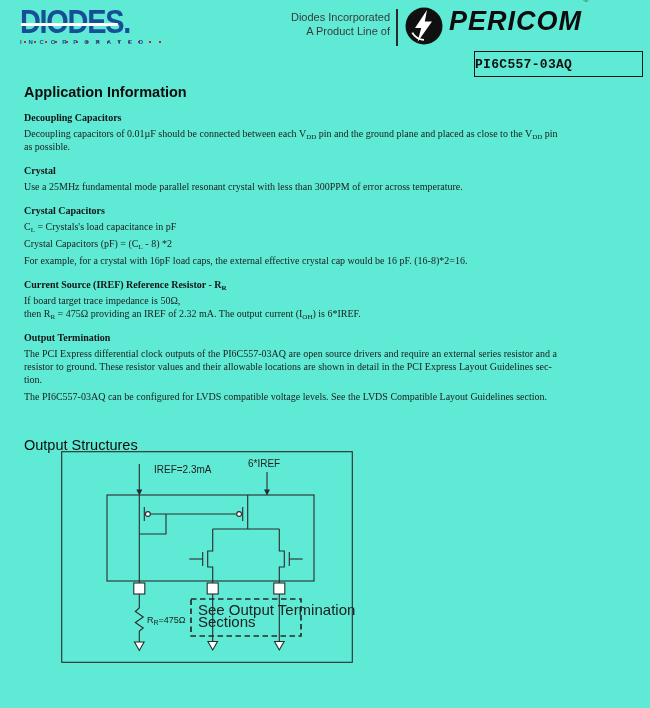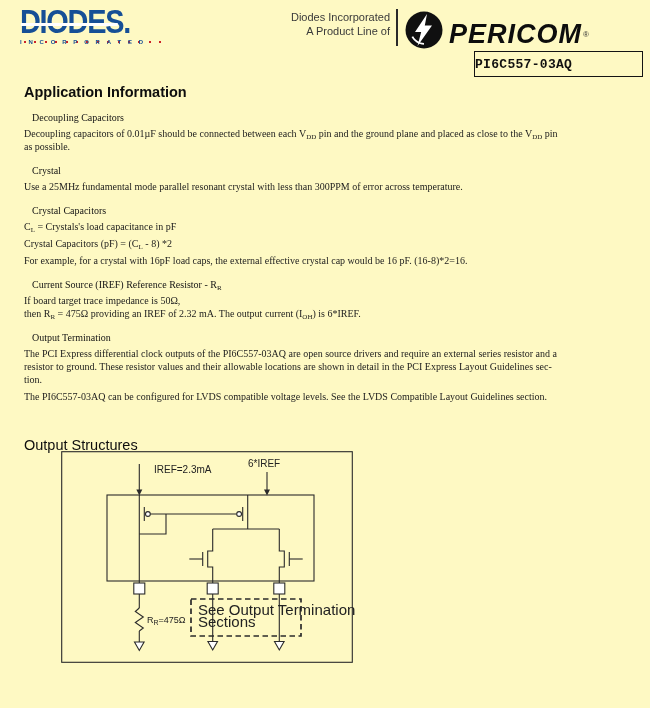--- a/index.html
+++ b/index.html
@@ -1,49 +1,49 @@
 <!DOCTYPE html>
 <html><head>
 <meta charset="utf-8">
 <style>
   html,body{margin:0;padding:0;background:#ffffff;}
-  #page{position:relative;width:650px;height:708px;background:#fef9c3;overflow:hidden;
+  #page{position:relative;width:650px;height:708px;background:#5eead4;overflow:hidden;
         font-family:"Liberation Serif",serif;color:#1c1c1c;}
 
   
   .diodes-logo{position:absolute;left:20px;top:4px;width:150px;}
   .diodes-word{position:relative;display:inline-block;font-family:"Liberation Sans",sans-serif;
                font-weight:bold;font-size:34px;line-height:34px;letter-spacing:-1.5px;
                color:#164f96;transform:scaleX(.85);transform-origin:left top;}
   .diodes-stripe{position:absolute;left:1px;right:14px;top:19px;height:3px;background:#ffffff;}
   .diodes-inc{margin-top:1px;font-family:"Liberation Sans",sans-serif;font-weight:bold;
               font-size:6px;letter-spacing:6.8px;color:#164f96;white-space:nowrap;
               background:repeating-linear-gradient(90deg,#cc2229 0 2px,transparent 2px 10.4px);
               background-size:100% 2.2px;background-repeat:no-repeat;background-position:4px 62%;}
   .product-line{position:absolute;left:240px;top:11px;width:150px;text-align:right;
                 font-family:"Liberation Sans",sans-serif;font-size:11px;line-height:13.5px;color:#3a3a3a;}
   .header-divider{position:absolute;left:396px;top:9px;width:2px;height:37px;background:#2a2a2a;}
-  .pericom{position:absolute;left:404px;top:6px;display:flex;align-items:flex-end;height:44px;}
+  .pericom{position:absolute;left:404px;top:6px;display:flex;align-items:flex-start;height:44px;}
   .pericom-icon{width:40px;height:40px;margin-right:5px;}
   .pericom-text{font-family:"Liberation Sans",sans-serif;font-weight:bold;font-style:italic;
                 font-size:27px;letter-spacing:1px;color:#0d0d0d;}
   .pericom-reg{font-family:"Liberation Sans",sans-serif;font-size:8px;color:#333;
                position:relative;top:-11px;left:1px;}
   .part-box{position:absolute;left:474px;top:51px;width:167px;height:24px;
             border:1.8px solid #141414;display:flex;align-items:center;justify-content:flex-start;
             font-family:Liberation Mono, monospace;font-weight:bold;font-size:13px;
             letter-spacing:.3px;color:#111;}
 
   
   .content{position:absolute;left:24px;top:84px;width:610px;}
   h1.doc{margin:0 0 7px 0;font-family:"Liberation Sans",sans-serif;font-weight:bold;
          font-size:14.5px;line-height:16px;color:#0e0e0e;}
   h2.doc{margin:34px 0 0 0;font-family:"Liberation Sans",sans-serif;font-weight:normal;
          font-size:14.5px;line-height:16px;color:#0e0e0e;}
-  h3.doc{margin:12px 0 3px 8px;font-size:10px;line-height:12px;font-weight:normal;color:#141414;}
+  h3.doc{margin:12px 0 3px 0;font-size:10px;line-height:12px;font-weight:bold;color:#141414;}
   p.para{margin:0 0 4px 0;font-size:10px;line-height:13px;white-space:nowrap;color:#1c1c1c;}
   sub{font-size:7px;line-height:0;vertical-align:-1.5px;}
 
   
   .diagram{position:absolute;left:25px;top:451px;width:292px;height:212px;margin-left:36px;}
   .diagram svg{position:absolute;left:0;top:0;}
   .dlabel{position:absolute;font-family:"Liberation Sans",sans-serif;color:#222;white-space:nowrap;}
   .lbl-iref{left:93px;top:13px;font-size:10px;}
   .lbl-6iref{left:187px;top:7px;font-size:10px;}
   .lbl-rr{left:86px;top:164px;font-size:9px;}

